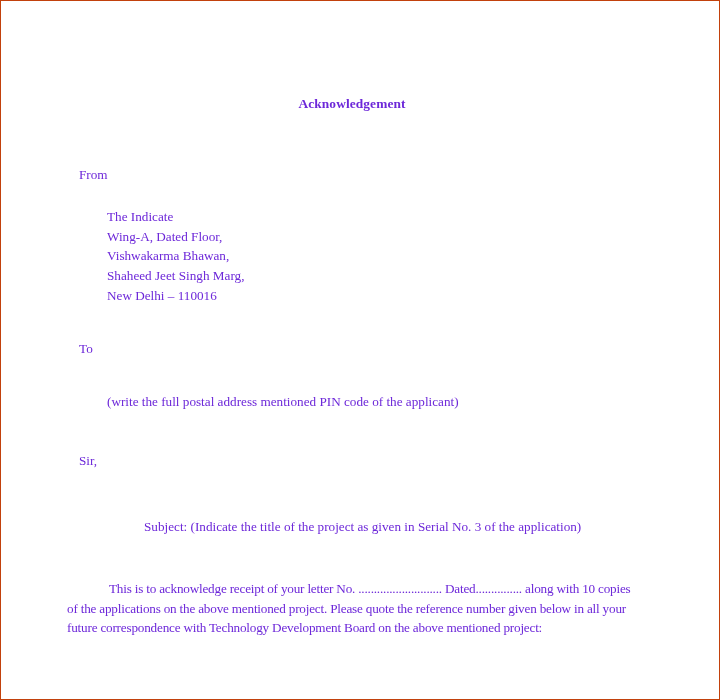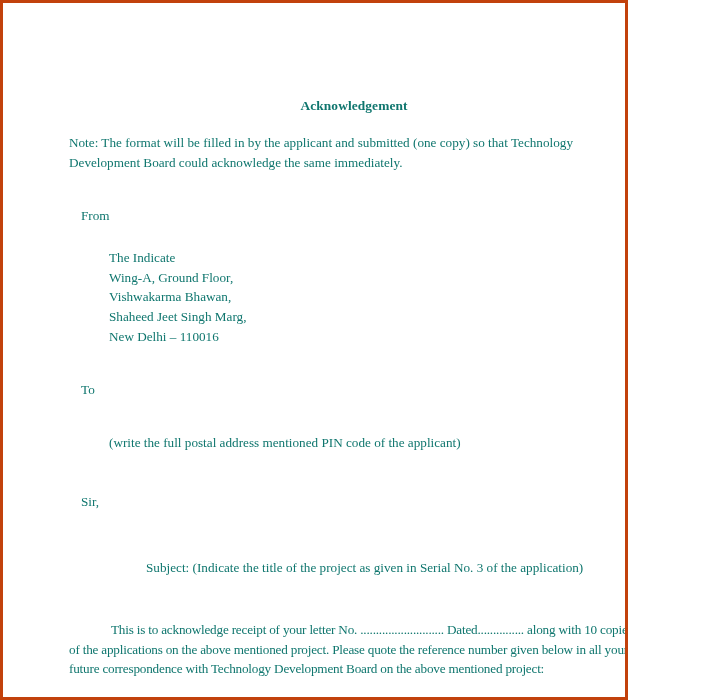--- a/index.html
+++ b/index.html
@@ -5,27 +5,27 @@
   html, body {
     margin: 0;
     padding: 0;
     background: #ffffff;
   }
   body {
     font-family: "Liberation Serif", "DejaVu Serif", serif;
   }
   .page {
     position: relative;
-    width: 628px;
+    width: 720px;
     height: 700px;
     box-sizing: border-box;
     background: #ffffff;
-    border: 3px solid #c2410c;
+    border: 1px solid #c2410c;
     overflow: hidden;
-    color: #0f766e;
+    color: #6d28d9;
     font-size: 13.2px;
     line-height: 1.0;
   }
   .doc-body {
     position: absolute;
     left: 66px;
     top: 96px;
     width: 574px;
   }
   .doc-title {
@@ -76,31 +76,30 @@
 </style>
 </head>
 <body>
 
 <div class="page">
 
   <div class="doc-body">
 
     <div class="doc-title">Acknowledgement</div>
 
-    <p class="para">Note: The format will be filled in by the applicant and submitted (one copy) so that Technology Development Board could acknowledge the same immediately.</p>
 
     <div class="block-gap-lg"></div>
 
     <p class="label-line">From</p>
 
     <div class="block-gap-sm"></div>
 
     <div class="indent-1">
       <p class="addr-line">The Indicate</p>
-      <p class="addr-line">Wing-A, Ground Floor,</p>
+      <p class="addr-line">Wing-A, Dated Floor,</p>
       <p class="addr-line">Vishwakarma Bhawan,</p>
       <p class="addr-line">Shaheed Jeet Singh Marg,</p>
       <p class="addr-line">New Delhi – 110016</p>
     </div>
 
     <div class="block-gap-lg"></div>
 
     <p class="label-line">To</p>
 
     <div class="block-gap-sm"></div>

